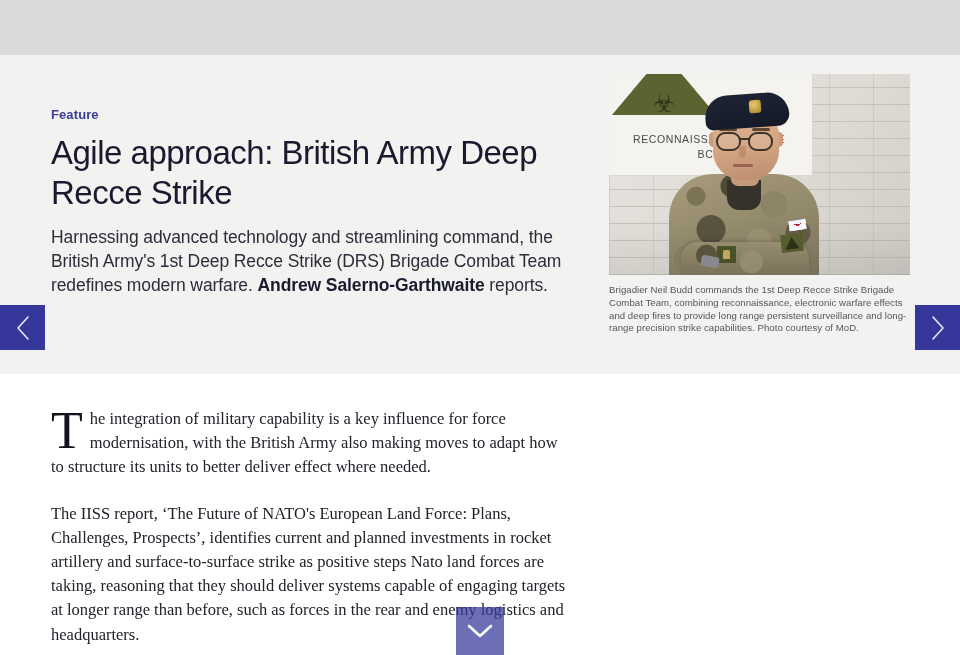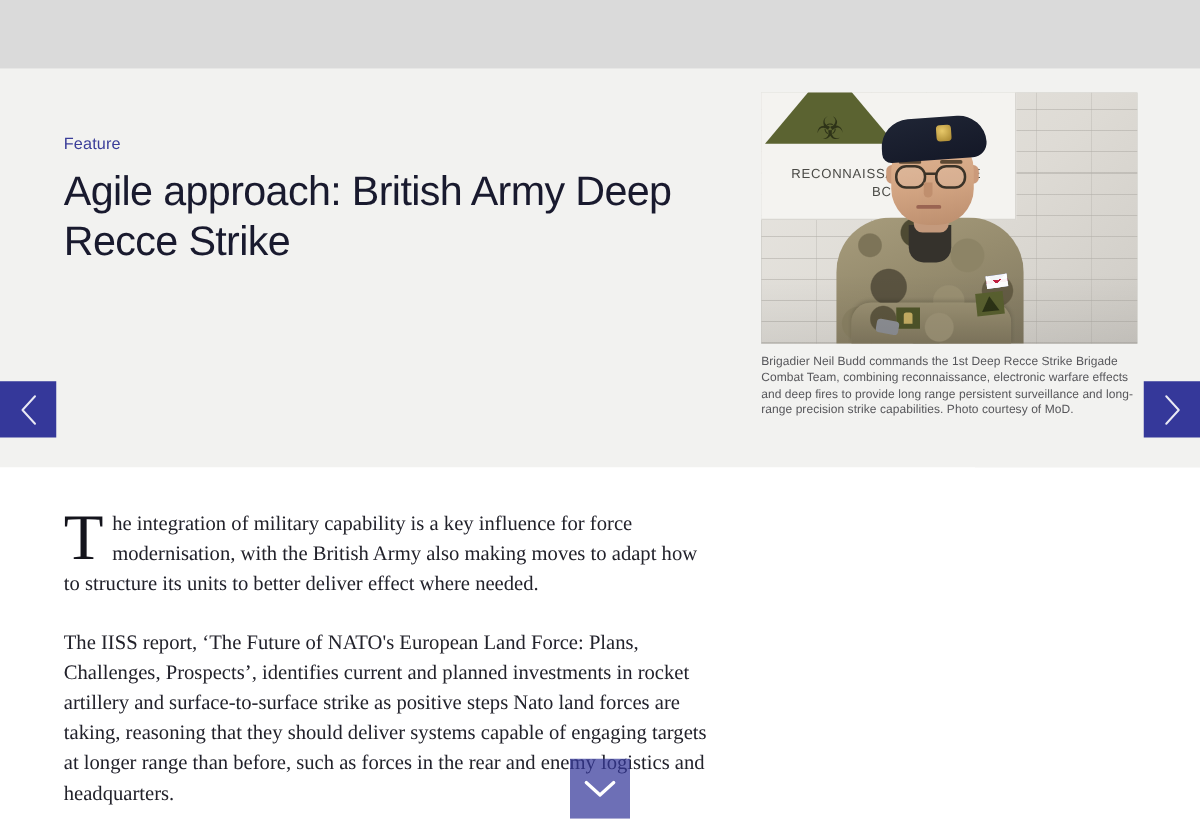--- a/index.html
+++ b/index.html
@@ -45,21 +45,21 @@
   
   .hero-text {
     position: absolute;
     left: 51px;
     top: 52px;
     width: 530px;
   }
 
   .kicker {
     font-size: 13px;
-    font-weight: normal;
+    font-weight: bold;
     color: #3a3d99;
     letter-spacing: 0.1px;
     line-height: 16px;
     margin-bottom: 10px;
   }
 
   .headline {
     font-size: 33px;
     font-weight: normal;
     color: #191a2e;
@@ -429,20 +429,23 @@
 <div class="top-bar"></div>
 
 <div class="hero">
   <div class="hero-inner">
 
     <div class="hero-text">
       <div class="kicker">Feature</div>
 
       <h1 class="headline">Agile approach: British Army Deep Recce Strike</h1>
 
+      <p class="standfirst">
+        <span>Harnessing advanced technology and streamlining command, the British Army's 1st Deep Recce Strike (DRS) Brigade Combat Team redefines modern warfare. </span><span class="byline">Andrew Salerno-Garthwaite</span><span> reports.</span>
+      </p>
     </div>
 
     <div class="media">
 
       <div class="photo" aria-label="Brigadier Neil Budd in British Army multi-terrain pattern combat uniform, arms folded, wearing a dark beret and glasses, in front of a white brick wall.">
 
         <div class="wall"></div>
 
         <div class="sign">
           <div class="sign-triangle"></div>

